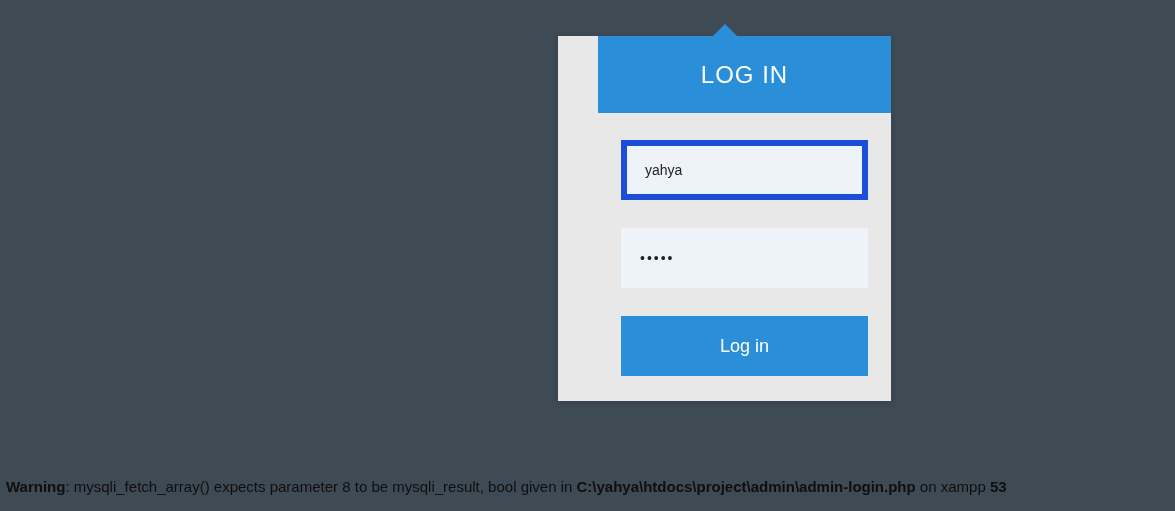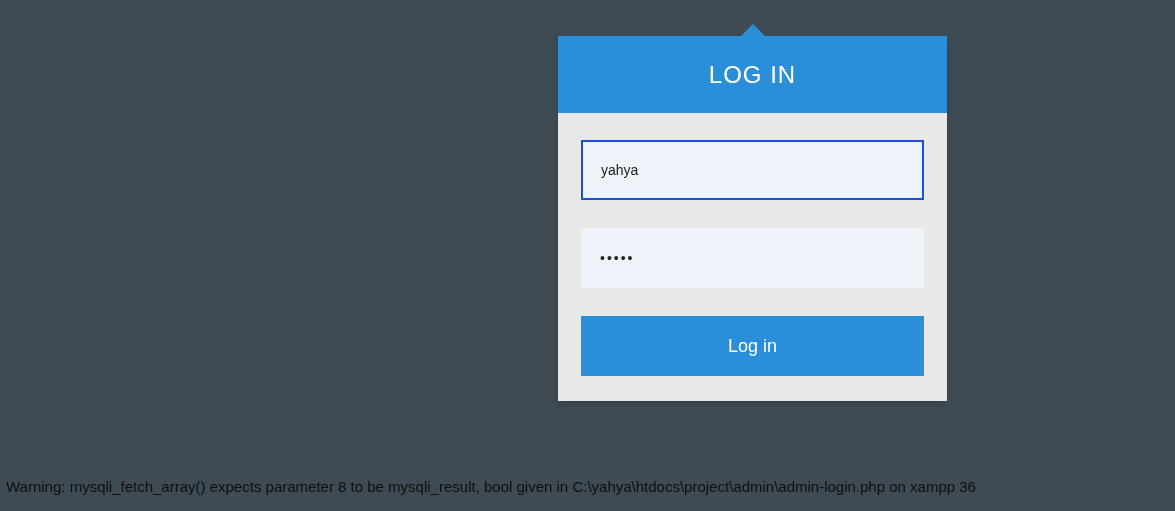--- a/index.html
+++ b/index.html
@@ -12,23 +12,24 @@
       height: 511px;
       background: #3e4a54;
       font-family: -apple-system, "Segoe UI", "Helvetica Neue", Arial, sans-serif;
       position: relative;
       overflow: hidden;
     }
     .login-card {
       position: absolute;
       left: 558px;
       top: 36px;
-      width: 389px;
+      width: 333px;
       background: #e8e8e8;
       box-shadow: 0 2px 6px rgba(0,0,0,0.15);
+      padding-left: 40px;
     }
     .pointer {
       position: absolute;
       left: 50%;
       top: -12px;
       transform: translateX(-50%);
       width: 0;
       height: 0;
       border-left: 12px solid transparent;
       border-right: 12px solid transparent;
@@ -46,21 +47,21 @@
       font-size: 24px;
       font-weight: 300;
       letter-spacing: 1px;
     }
     .card-body {
       padding: 27px 23px 25px 23px;
     }
     .field {
       width: 100%;
       height: 60px;
-      border: 2px solid #1d4ed8;
+      border: 6px solid #1d4ed8;
       background: #eef3fa;
       padding: 0 18px;
       font-size: 14px;
       color: #222;
       outline: none;
       font-family: inherit;
     }
     .field-username {
       margin-bottom: 28px;
     }
@@ -82,33 +83,33 @@
     }
     .error-line {
       position: absolute;
       left: 6px;
       top: 478px;
       font-size: 15px;
       color: #0f0f0f;
       white-space: nowrap;
     }
     .error-line .bold {
-      font-weight: 400;
+      font-weight: 700;
     }
   </style>
 </head>
 <body>
 
 <div class="login-card">
   <div class="pointer"></div>
   <div class="card-header">
     <span class="card-title">LOG IN</span>
   </div>
   <div class="card-body">
     <input type="text" class="field field-username" value="yahya" style="">
     <input type="password" class="field field-password" value="•••••" style="">
     <button class="login-btn">Log in</button>
   </div>
 </div>
 
 <div class="error-line">
-  <span class="bold">Warning</span><span>: mysqli_fetch_array() expects parameter 8 to be mysqli_result, bool given in </span><span class="bold">C:\yahya\htdocs\project\admin\admin-login.php</span><span> on xampp </span><span class="bold">36</span>
+  <span class="bold">Warning</span><span>: mysqli_fetch_array() expects parameter 8 to be mysqli_result, bool given in </span><span class="bold">C:\yahya\htdocs\project\admin\admin-login.php</span><span> on xampp </span><span class="bold">53</span>
 </div>
 
 </body></html>

